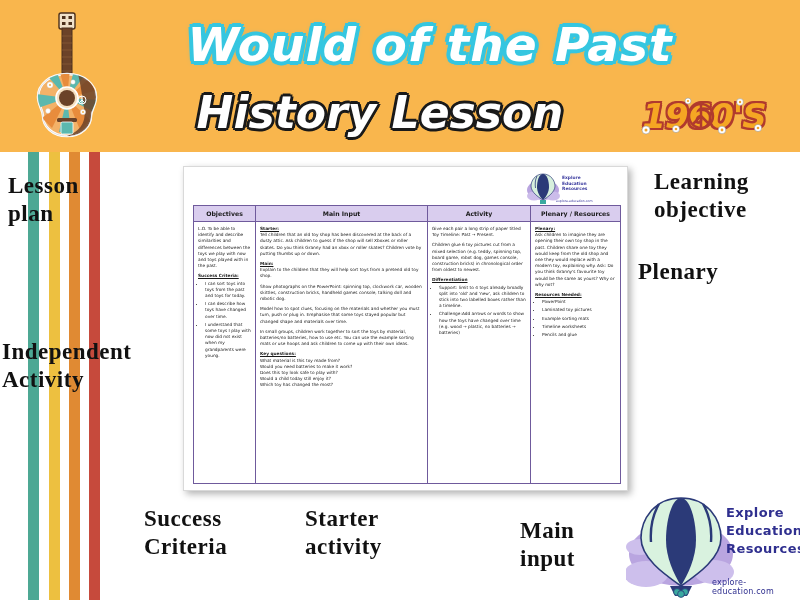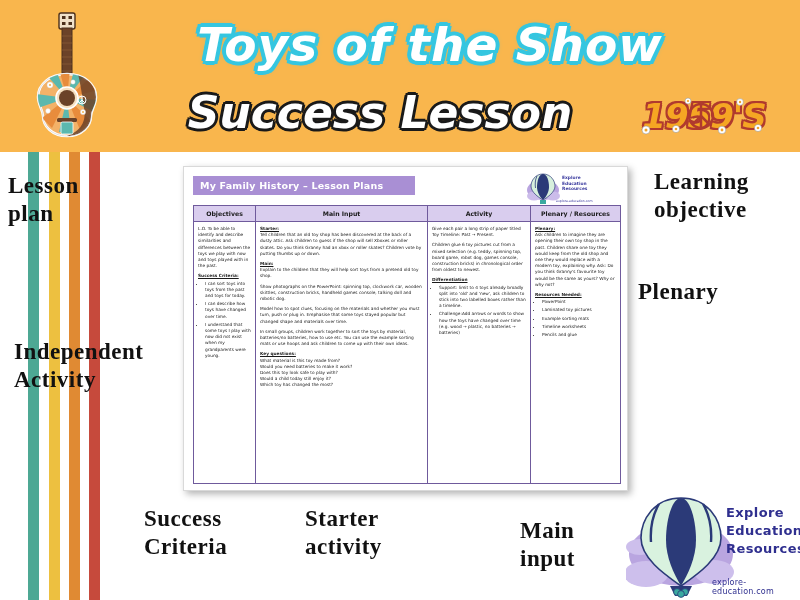--- a/index.html
+++ b/index.html
@@ -71,26 +71,26 @@
   
   .anno {
     position: absolute;
     font-family: Liberation Serif, serif;
     font-size: 23px; font-weight: bold; color: #111111;
     line-height: 28px; letter-spacing: 0.5px;
     text-align: left;
   }
 
   #anno-lesson-plan { left: 8px;  top: 172px; width: 160px; }
-  #anno-independent { left: 14px;  top: 338px; width: 175px; }
+  #anno-independent { left: 2px;  top: 338px; width: 175px; }
   #anno-success     { left: 144px; top: 505px; width: 160px; }
   #anno-starter     { left: 305px; top: 505px; width: 160px; }
   #anno-main        { left: 520px; top: 505px; width: 130px; margin-top: 12px; }
   #anno-learning    { left: 654px; top: 168px; width: 160px; }
-  #anno-plenary     { left: 638px; top: 258px; width: 150px; margin-top: 20px; }
+  #anno-plenary     { left: 638px; top: 258px; width: 150px; }
 
   
   .doc {
     position: absolute; left: 183px; top: 166px;
     width: 445px; height: 325px;
     background: #ffffff;
     border: 1px solid #d9d9d9;
     box-shadow: 3px 3px 7px rgba(0,0,0,0.30);
     padding: 7px 9px 6px 9px;
   }
@@ -221,25 +221,25 @@
       </g>
     <g stroke="#ffffff" stroke-width="1" fill="none">
       <circle cx="56" cy="92" r="4"></circle>
         <line x1="56" y1="88" x2="56" y2="96"></line>
       <line x1="56" y1="92" x2="53.2" y2="94.8"></line>
         <line x1="56" y1="92" x2="58.8" y2="94.8"></line>
     </g>
   </svg>
 </div>
 
-<div class="title-main">Toys of the Show</div>
-<div class="title-sub">Success Lesson</div>
+<div class="title-main">Would of the Past</div>
+<div class="title-sub">History Lesson</div>
 
 <div class="decade-badge">
-  <div class="decade-text">1959'S</div>
+  <div class="decade-text">1960'S</div>
   <svg viewBox="0 0 152 48" width="152" height="48" style="position:absolute;left:0;top:0;">
     <g stroke="#ffffff" stroke-width="1.6" fill="none">
       <circle cx="73" cy="24" r="12" stroke="#b03a2e" stroke-width="2.5"></circle>
       <line x1="73" y1="12" x2="73" y2="36" stroke="#b03a2e" stroke-width="2.5"></line>
       <line x1="73" y1="24" x2="64.5" y2="32.5" stroke="#b03a2e" stroke-width="2.5"></line>
       <line x1="73" y1="24" x2="81.5" y2="32.5" stroke="#b03a2e" stroke-width="2.5"></line>
     </g>
     <g>
       <g fill="#ffffff" stroke="#8a8a8a" stroke-width="0.5">
         <circle cx="18" cy="38" r="4"></circle>
@@ -269,21 +269,20 @@
 <div class="anno" id="anno-lesson-plan">Lesson<br>plan</div>
 <div class="anno" id="anno-independent">Independent<br>Activity</div>
 <div class="anno" id="anno-success">Success<br>Criteria</div>
 <div class="anno" id="anno-starter">Starter<br>activity</div>
 <div class="anno" id="anno-main">Main<br>input</div>
 <div class="anno" id="anno-learning">Learning<br>objective</div>
 <div class="anno" id="anno-plenary">Plenary</div>
 
 <div class="doc">
   <div class="doc-head">
-    <div class="doc-title-bar">My Family History – Lesson Plans</div>
     <div class="doc-logo">
       <svg viewBox="0 0 92 34" width="92" height="34" style="position:absolute;left:0;top:0;">
         <ellipse cx="17" cy="18" rx="16" ry="10" fill="#b9a5e0"></ellipse>
         <ellipse cx="8" cy="24" rx="7" ry="4.5" fill="#cbbcea"></ellipse>
         <ellipse cx="27" cy="24" rx="7" ry="4.5" fill="#cbbcea"></ellipse>
         <path d="M17 2 C25 2 29 9 29 14 C29 20 22 25 17 28 C12 25 5 20 5 14 C5 9 9 2 17 2 Z" fill="#d7f0dd" stroke="#2b3a78" stroke-width="0.7"></path>
         <path d="M17 2 C21 2 23 9 23 15 C23 20 20 25 17 28 C14 25 11 20 11 15 C11 9 13 2 17 2 Z" fill="#2b3a78"></path>
         <path d="M11 4 C9 8 9 12 9.5 16" stroke="#2b3a78" stroke-width="0.8" fill="none"></path>
         <rect x="14" y="28" width="6" height="4" fill="#3aa9a0"></rect>
       </svg>

